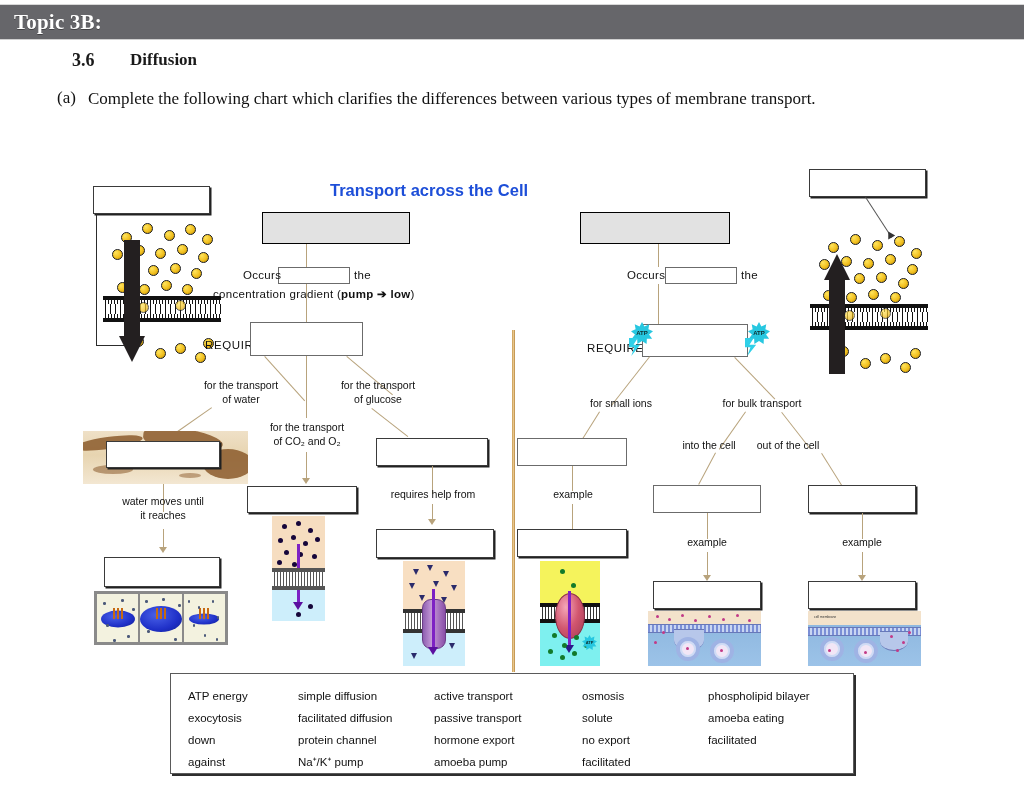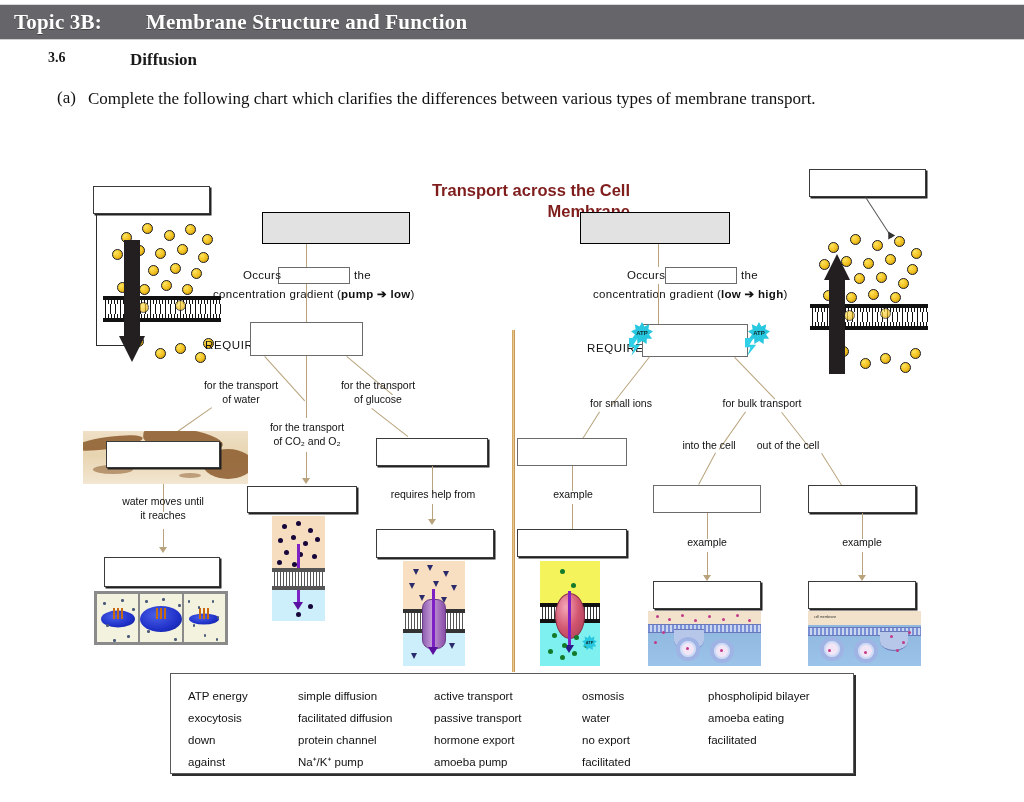--- a/index.html
+++ b/index.html
@@ -23,46 +23,46 @@
     display:flex; align-items:center; height:100%;
     padding-left:14px;
     font-family:"Liberation Serif", serif;
     font-weight:bold; font-size:21px; color:#ffffff;
     letter-spacing:.2px;
     text-shadow:0 1px 0 rgba(0,0,0,.35);
   }
   #topic-bar .tb-code{ margin-right:44px; }
 
   .sec-no{
-    position:absolute; left:48px; top:50px;
+    position:absolute; left:72px; top:50px;
     font-family:"Liberation Serif", serif;
-    font-weight:bold; font-size:14px; color:#1a1a1a;
+    font-weight:bold; font-size:18px; color:#1a1a1a;
   }
   .sec-title{
     position:absolute; left:130px; top:50px;
     font-family:"Liberation Serif", serif;
     font-weight:bold; font-size:17px; color:#1a1a1a;
   }
   .q-label{
     position:absolute; left:57px; top:88px;
     font-family:"Liberation Serif", serif; font-size:17px; color:#111;
   }
   .q-text{
     position:absolute; left:88px; top:88px; width:890px;
     font-family:"Liberation Serif", serif; font-size:17px; color:#111;
     line-height:1.35;
   }
 
   
   #diagram{ position:absolute; left:0; top:150px; width:1024px; height:540px; }
 
   .ttl{
-    position:absolute; text-align:right;
+    position:absolute; text-align:left;
     font-family:"Liberation Sans", sans-serif;
-    font-weight:bold; font-size:16.5px; color:#7f1d1d;
+    font-weight:bold; font-size:16.5px; color:#1d4ed8;
     line-height:1.25;
   }
 
   
   .box{
     position:absolute; background:#ffffff;
     border:1px solid #3a3a3a;
     box-shadow:1.5px 1.5px 0 #222;
   }
   .box.thin{ box-shadow:none; border:1px solid #6b6b6b; }
@@ -248,34 +248,32 @@
     font-size:11.5px; color:#111; height:22px; line-height:22px;
     white-space:nowrap;
   }
 </style>
 </head>
 <body>
 
 <div id="topic-bar">
   <div class="tb-inner">
     <span class="tb-code">Topic 3B:</span>
-    <span>Membrane Structure and Function</span>
   </div>
 </div>
 
 <div class="sec-no">3.6</div>
 <div class="sec-title">Diffusion</div>
 <div class="q-label">(a)</div>
 <div class="q-text">Complete the following chart which clarifies the differences between various types of membrane transport.</div>
 
 <div id="diagram">
 
   <div class="ttl" style="left:330px; top:30px; width:300px;">
     <div>Transport across the Cell</div>
-    <div>Membrane</div>
   </div>
 
   <div id="divider" style="left:512px; top:180px; height:342px;"></div>
 
   <div class="box" style="left:93px; top:36px; width:117px; height:28px;"></div>
 
   <div class="ln dk2 v" style="left:96px; top:64px; height:131px; width:1px;"></div>
   <div class="ln dk2 h" style="left:96px; top:195px; width:38px; height:1px;"></div>
   <div style="position:absolute;left:132px;top:191px;width:0;height:0;border-top:4px solid transparent;border-bottom:4px solid transparent;border-left:6px solid #2c2c2c;"></div>
 
@@ -487,23 +485,20 @@
       <div class="shaft" style="left:5px; top:24px; width:16px; height:96px;"></div>
     </div>
   </div>
 
   <div class="box grey" style="left:580px; top:62px; width:150px; height:32px;"></div>
   <div class="ln v" style="left:658px; top:94px; height:23px;"></div>
 
   <div class="box thin" style="left:665px; top:117px; width:72px; height:17px;"></div>
   <div class="cap big" style="left:627px; top:118px; width:40px; text-align:left;">Occurs</div>
   <div class="cap big" style="left:741px; top:118px; width:30px; text-align:left;">the</div>
-  <div class="cap big" style="left:593px; top:137px; width:225px; text-align:left;">
-    <span>concentration gradient (</span><b>low ➔ high</b><span>)</span>
-  </div>
 
   <div class="ln v" style="left:658px; top:134px; height:40px;"></div>
 
   <div class="cap big" style="left:587px; top:191px; width:54px; text-align:left; letter-spacing:.6px;">REQUIRES</div>
   <div class="box thin" style="left:642px; top:174px; width:106px; height:33px;"></div>
 
   <div class="atp" style="left:631px; top:172px;">
     <div class="star"></div>
       <div class="lbl">ATP</div>
   </div>
@@ -611,21 +606,21 @@
   <div class="wb-grid">
     <div class="wb-cell">ATP energy</div>
     <div class="wb-cell">simple diffusion</div>
     <div class="wb-cell">active transport</div>
     <div class="wb-cell">osmosis</div>
     <div class="wb-cell">phospholipid bilayer</div>
 
     <div class="wb-cell">exocytosis</div>
     <div class="wb-cell">facilitated diffusion</div>
     <div class="wb-cell">passive transport</div>
-    <div class="wb-cell">water</div>
+    <div class="wb-cell">solute</div>
     <div class="wb-cell">amoeba eating</div>
 
     <div class="wb-cell">down</div>
     <div class="wb-cell">protein channel</div>
     <div class="wb-cell">hormone export</div>
     <div class="wb-cell">no export</div>
     <div class="wb-cell">facilitated</div>
 
     <div class="wb-cell">against</div>
     <div class="wb-cell">Na⁺/K⁺ pump</div>

